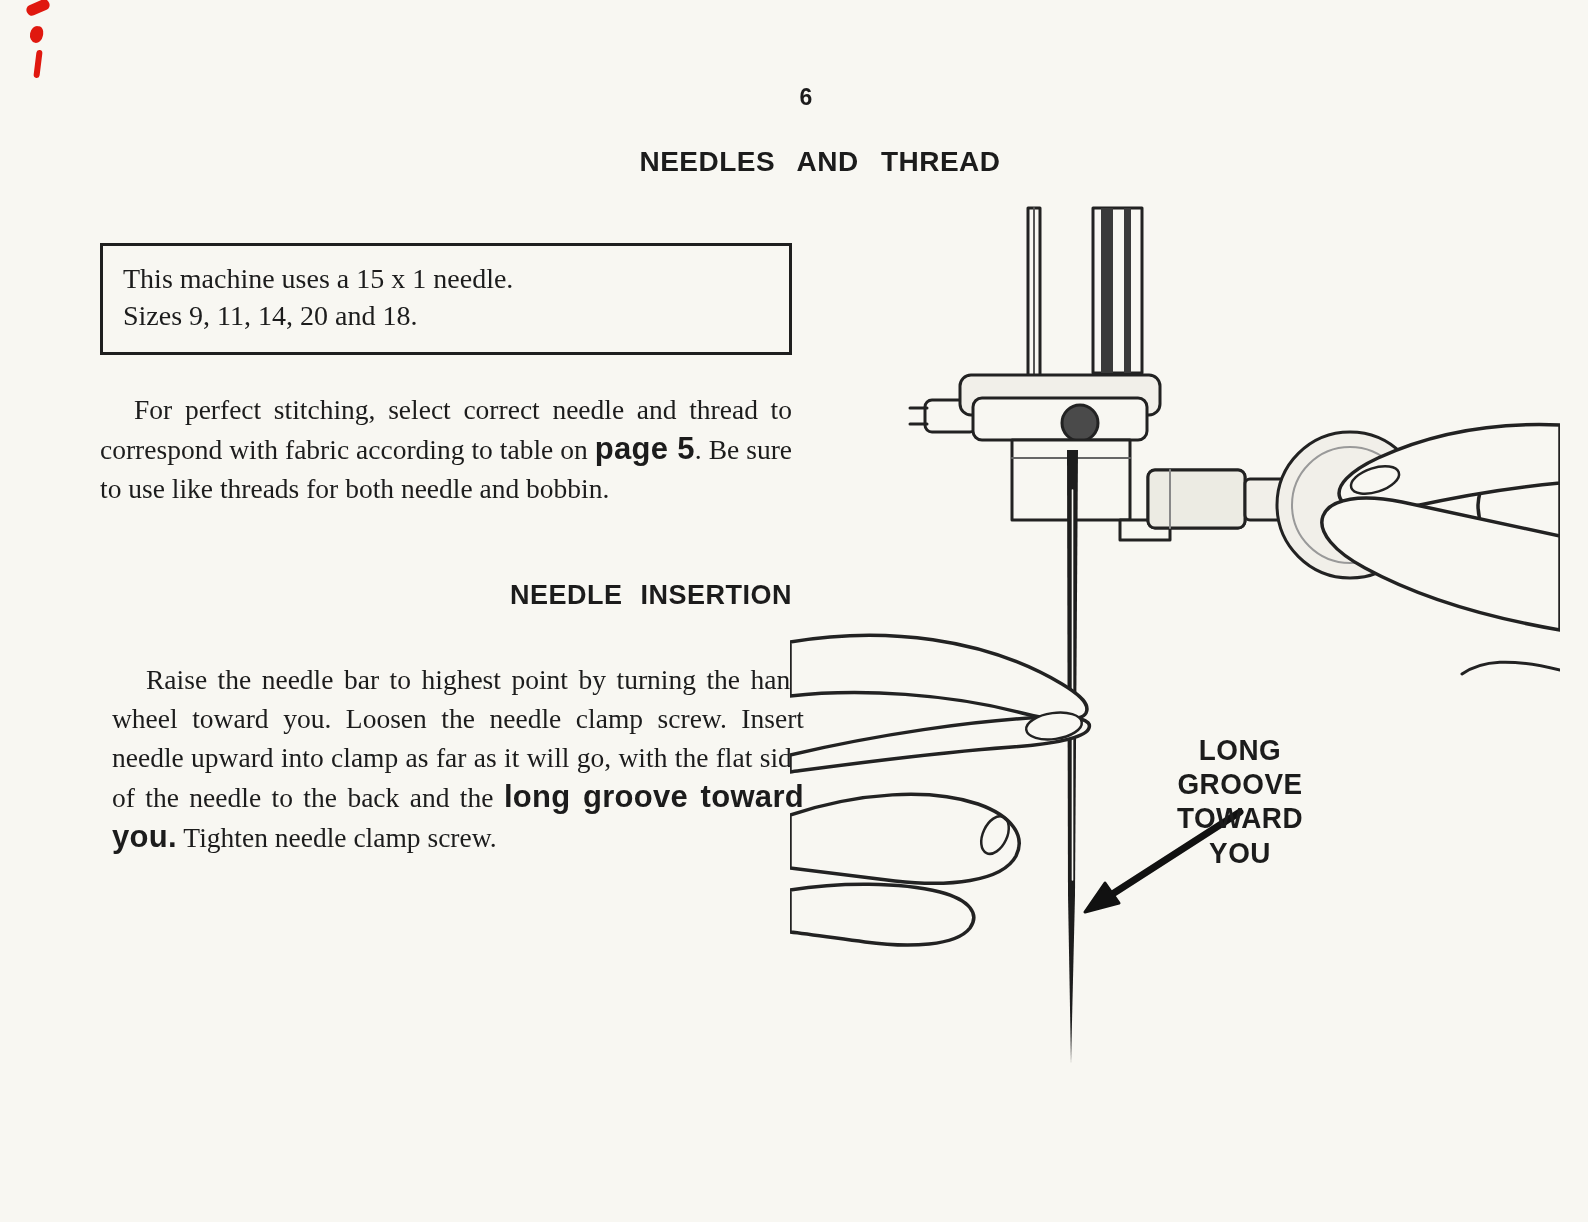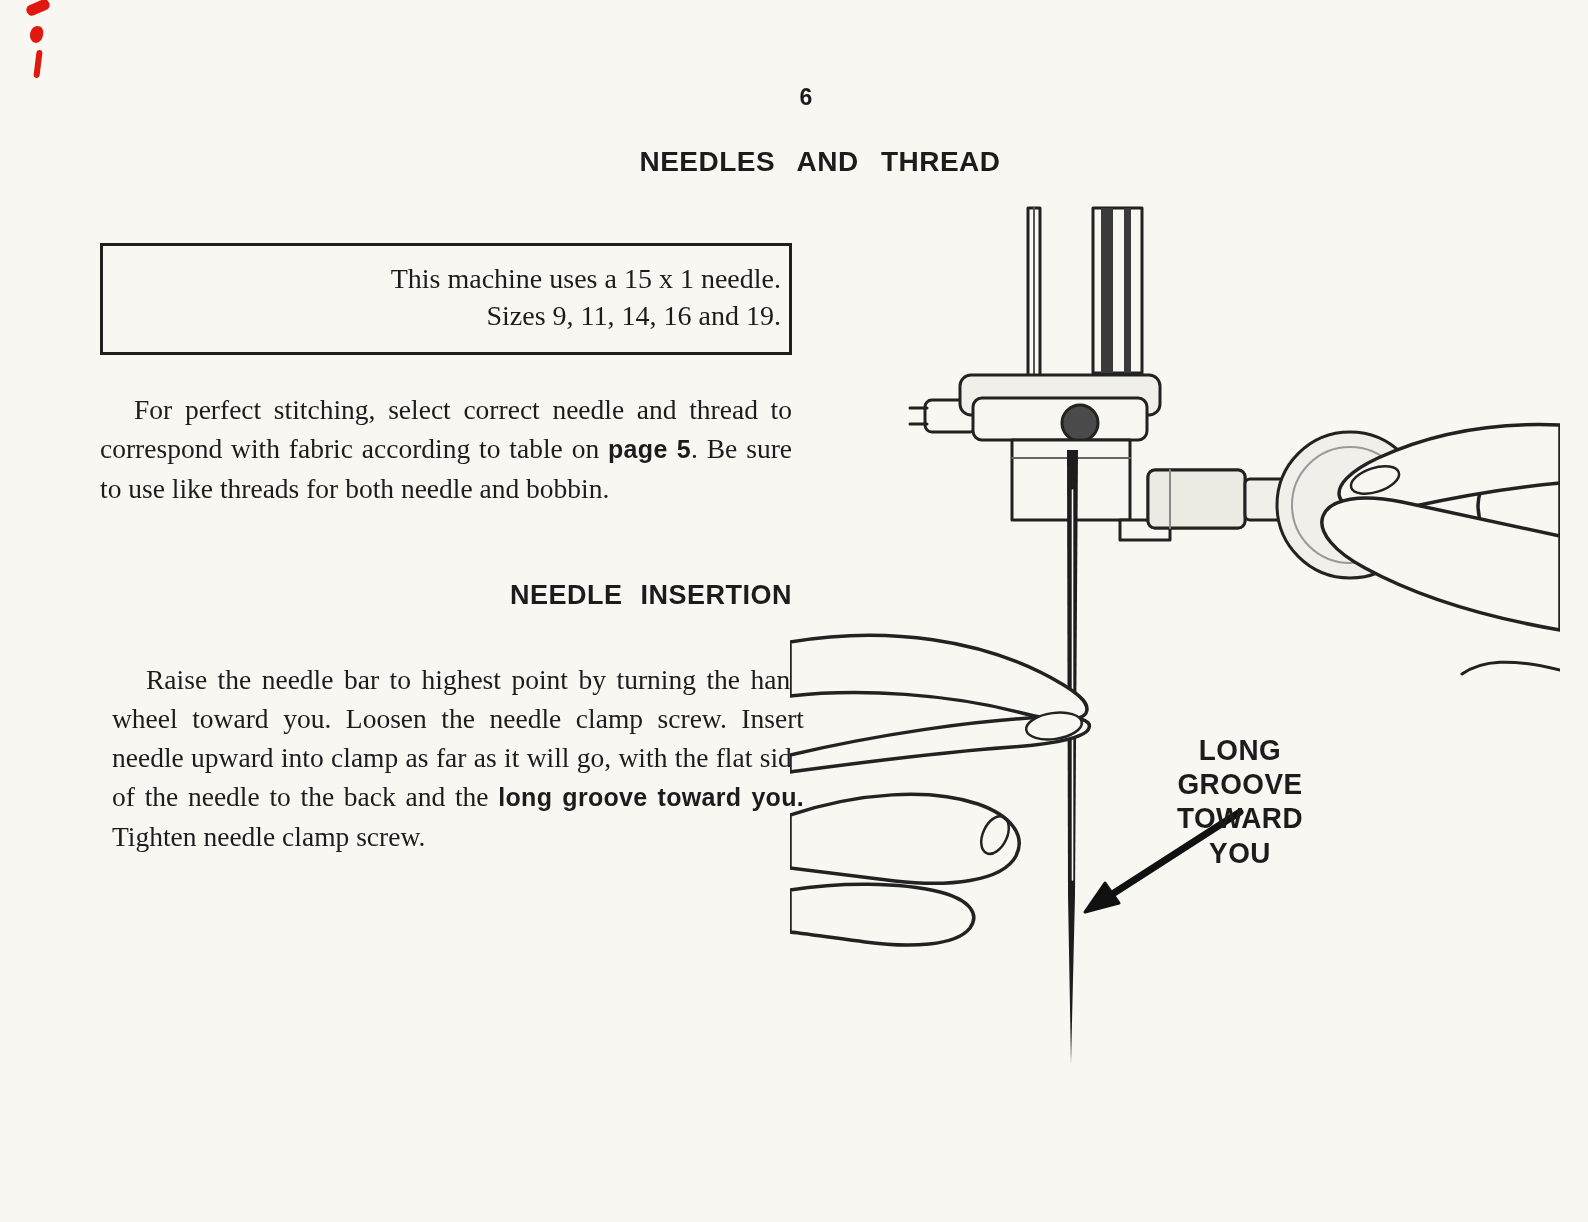--- a/index.html
+++ b/index.html
@@ -34,36 +34,36 @@
     font-weight:700;font-size:28px;
     word-spacing:14px;letter-spacing:.5px;
   }
 
   .text-col{position:absolute;left:100px;width:692px;}
 
   .notice-box{
     top:243px;
     border:3px solid #1f1f1f;
     padding:15px 8px 17px 20px;
-    text-align:right;
+    text-align:left;
     font-size:28px;line-height:1.32;
     box-sizing:border-box;
   }
 
   .para{
     font-size:27.5px;line-height:39px;
     text-align:justify;
     text-indent:34px;
   }
   .para.p1{top:390px;}
   .para.p2{top:648px;}
 
   .bold-sans{
     font-family:"Liberation Sans", sans-serif;
-    font-weight:700;font-size:25px;
+    font-weight:700;font-size:31px;
     letter-spacing:.3px;
   }
 
   .section-heading{
     position:absolute;left:100px;width:692px;top:580px;
     text-align:right;
     font-family:"Liberation Sans", sans-serif;
     font-weight:700;font-size:27px;
     word-spacing:10px;letter-spacing:.5px;
   }
@@ -87,21 +87,21 @@
   <div class="red-mark m1"></div>
   <div class="red-mark m2"></div>
   <div class="red-mark m3"></div>
 
   <div class="page-number">6</div>
 
   <div class="page-title">NEEDLES AND THREAD</div>
 
   <div class="text-col notice-box" style="position:absolute;">
     <div>This machine uses a 15 x 1 needle.</div>
-    <div>Sizes 9, 11, 14, 16 and 19.</div>
+    <div>Sizes 9, 11, 14, 20 and 18.</div>
   </div>
 
   <p class="text-col para p1" style="position:absolute;margin:0;">
     <span>For perfect stitching, select correct needle and thread to correspond with fabric according to table on </span><span class="bold-sans">page 5</span><span>. Be sure to use like threads for both needle and bobbin.</span>
   </p>
 
   <div class="section-heading">NEEDLE INSERTION</div>
 
   <p class="text-col para p2" style="position:absolute;margin:12px;">
     <span>Raise the needle bar to highest point by turning the hand wheel toward you. Loosen the needle clamp screw. Insert needle upward into clamp as far as it will go, with the flat side of the needle to the back and the </span><span class="bold-sans">long groove toward you.</span><span> Tighten needle clamp screw.</span>

